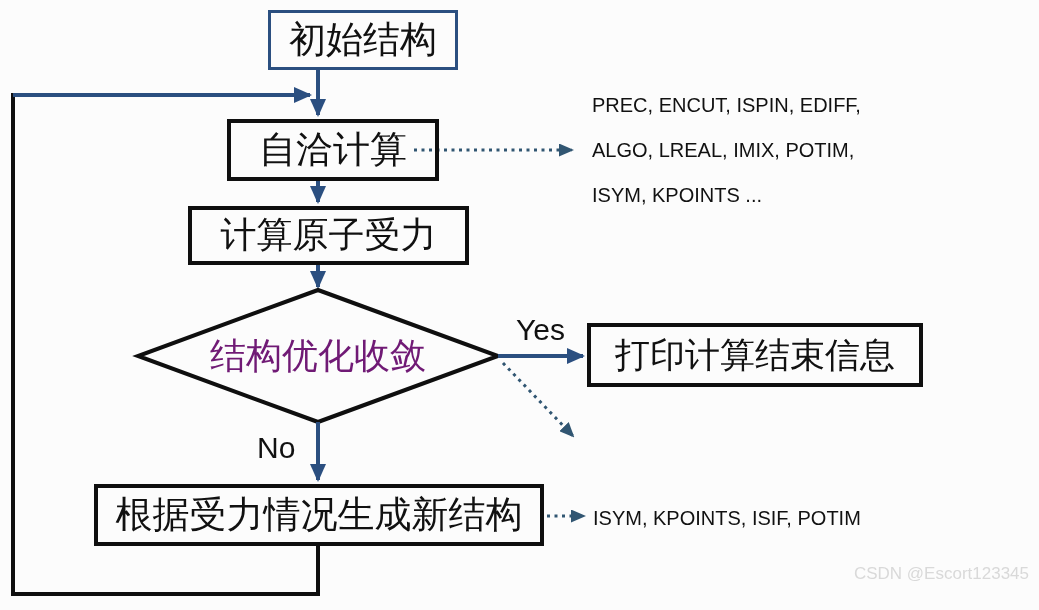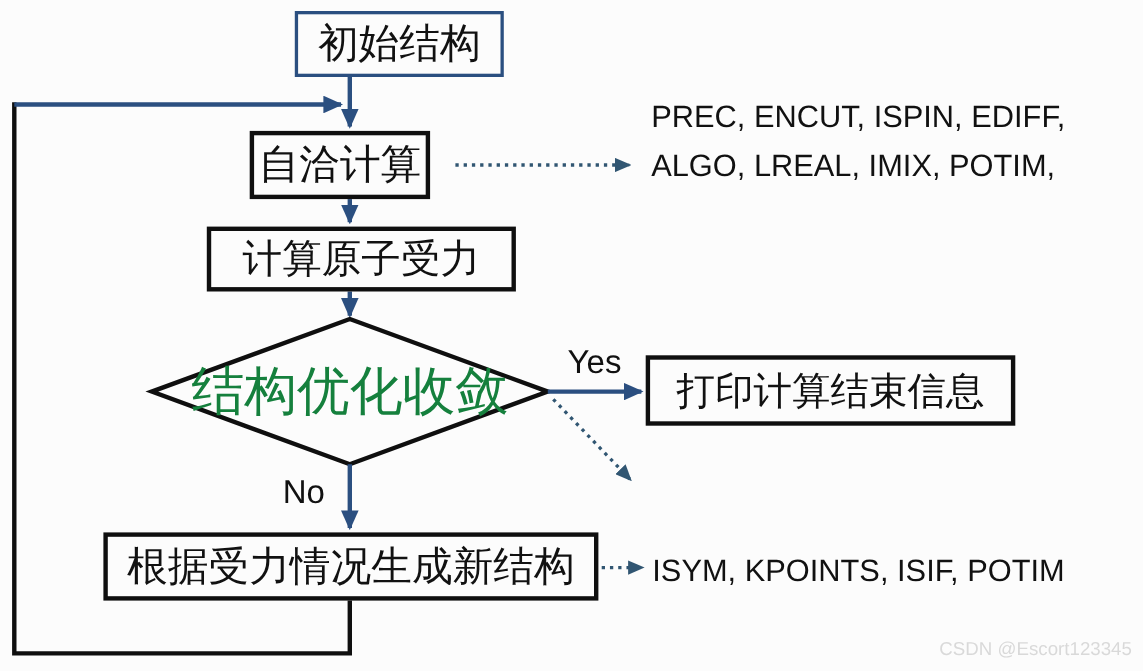--- a/index.html
+++ b/index.html
@@ -20,59 +20,59 @@
     box-sizing: border-box;
     background: transparent;
     color: #111111;
     font-family: "DejaVu Serif", serif;
     white-space: nowrap;
   }
   .node.black { border: 4px solid #0f0f0f; }
   .node.blue  { border: 3px solid #2b4f80; }
 
   .start-box     { left: 224px; top: 10px;  width: 190px; height: 60px; font-size: 37px; margin-left: 44px; }
-  .scf-box       { left: 227px; top: 119px; width: 164px; height: 62px; font-size: 37px; }
+  .scf-box       { left: 227px; top: 119px; width: 212px; height: 62px; font-size: 37px; }
   .forces-box    { left: 188px; top: 206px; width: 281px; height: 59px; font-size: 36px; }
   .print-box     { left: 587px; top: 323px; width: 336px; height: 64px; font-size: 35px; }
   .newstruct-box { left: 94px;  top: 484px; width: 450px; height: 62px; font-size: 37px; }
 
   .diamond-label {
     position: absolute;
     left: 139px; top: 335px; width: 358px; height: 42px;
     display: flex; align-items: center; justify-content: center;
-    color: #15803d;
+    color: #701a75;
     font-family: "DejaVu Serif", serif;
-    font-size: 48px;
+    font-size: 36px;
     white-space: nowrap;
   }
 
   .edge-label {
     position: absolute;
     color: #111111;
     font-size: 30px;
     font-family: "Liberation Sans", sans-serif;
   }
   .yes-label { left: 516px; top: 313px; }
   .no-label  { left: 257px; top: 431px; }
 
   .annot {
     position: absolute;
     color: #111111;
-    font-size: 28px;
+    font-size: 20px;
     line-height: 45px;
     font-family: "Liberation Sans", sans-serif;
     white-space: nowrap;
   }
   .scf-params   { left: 592px; top: 83px; }
   .conv-params  { left: 593px; top: 420px; }
   .relax-params { left: 593px; top: 496px; }
 
   .watermark {
     position: absolute;
-    right: 10px; bottom: 10px;
+    right: 10px; bottom: 26px;
     color: #d9d9d9;
     font-size: 17px;
     font-family: "Liberation Sans", sans-serif;
     margin-top: 12px;
   }
 </style>
 </head>
 <body>
 
 <div class="canvas">
@@ -122,20 +122,21 @@
 
   <div class="node black newstruct-box">根据受力情况生成新结构</div>
 
   <div class="edge-label yes-label">Yes</div>
 
   <div class="edge-label no-label">No</div>
 
   <div class="annot scf-params">
     <div>PREC, ENCUT, ISPIN, EDIFF,</div>
     <div>ALGO, LREAL, IMIX, POTIM,</div>
+    <div>ISYM, KPOINTS ...</div>
   </div>
 
 
   <div class="annot relax-params">ISYM, KPOINTS, ISIF, POTIM</div>
 
   <div class="watermark">CSDN @Escort123345</div>
 
 </div>
 
 </body></html>

